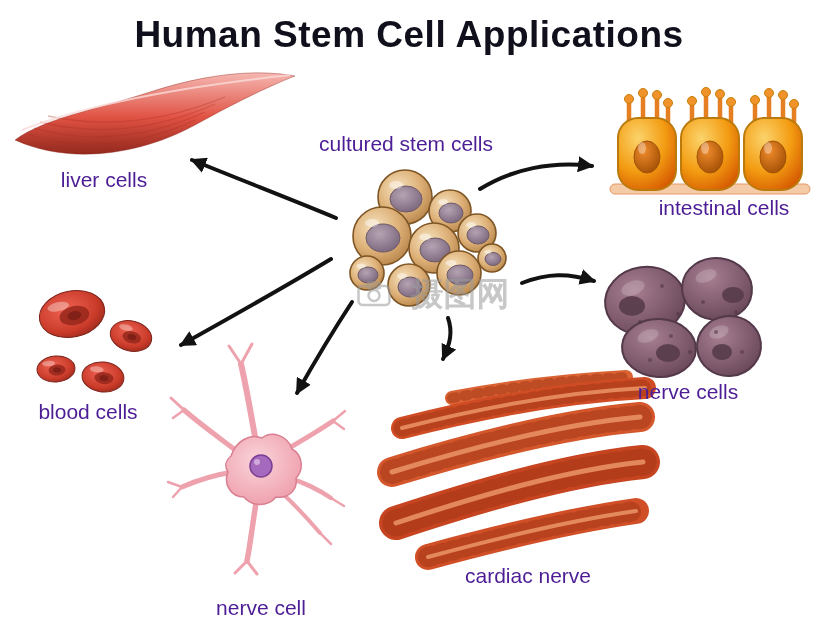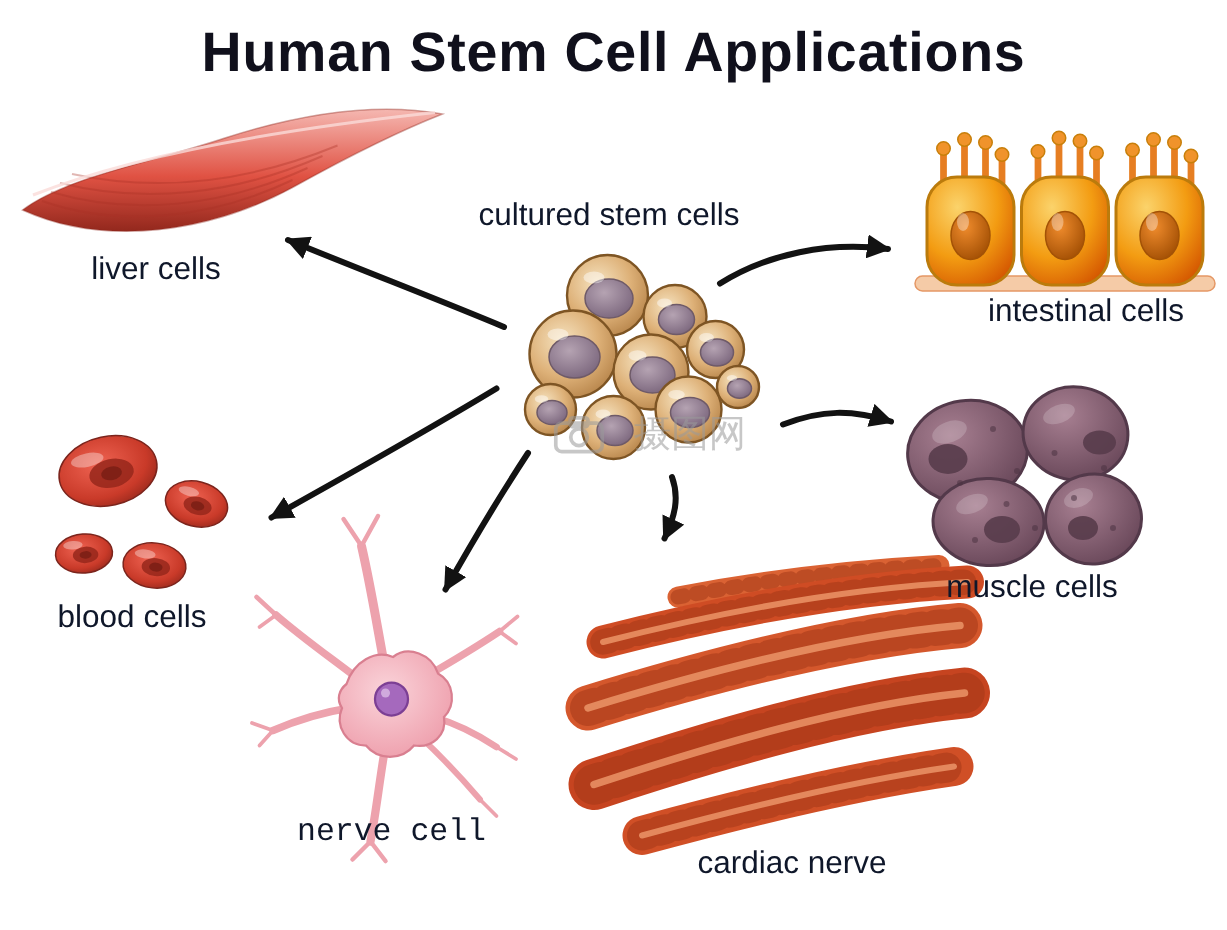--- a/index.html
+++ b/index.html
@@ -5,29 +5,29 @@
   html,body{margin:0;padding:0;background:#ffffff;}
   .canvas{
     position:relative;width:818px;height:620px;background:#ffffff;
     overflow:hidden;font-family:"Liberation Sans",sans-serif;
   }
   .title{
     position:absolute;top:14px;left:0;width:100%;text-align:center;
     font-size:37px;font-weight:bold;color:#10101c;letter-spacing:.5px;
   }
   .lbl{
-    position:absolute;font-size:21px;color:#0f172a;text-align:center;
+    position:absolute;font-size:21px;color:#4c1d95;text-align:center;
   }
   .diagram-svg{position:absolute;left:0;top:0;}
   .watermark{
     position:absolute;left:328px;top:276px;width:210px;text-align:center;
     color:#9b9b9b;opacity:.55;pointer-events:none;
   }
   .wm-row{display:flex;align-items:center;justify-content:center;gap:20px;
-    font-size:25px;font-weight:normal;line-height:1.1;}
+    font-size:33px;font-weight:bold;line-height:1.1;}
   .wm-site{font-size:19px;margin-top:3px;letter-spacing:1px;}
   .wm-mark{font-size:12px;vertical-align:super;margin-right:2px;}
 </style>
 </head>
 <body>
 
 <div class="canvas">
 
   <svg class="diagram-svg" width="818" height="620" viewBox="0 0 818 620">
     <defs>
@@ -310,23 +310,23 @@
         <ellipse cx="96" cy="370" rx="7" ry="3" fill="#ffffff" opacity=".35"></ellipse>
       </g>
     </g>
   </svg>
 
   <div class="title">Human Stem Cell Applications</div>
 
   <div class="lbl" style="left:296px;top:132px;width:220px;">cultured stem cells</div>
   <div class="lbl" style="left:14px;top:168px;width:180px;">liver cells</div>
   <div class="lbl" style="left:624px;top:196px;width:200px;">intestinal cells</div>
-  <div class="lbl" style="left:598px;top:380px;width:180px;">muscle cells</div>
+  <div class="lbl" style="left:598px;top:380px;width:180px;">nerve cells</div>
   <div class="lbl" style="left:-2px;top:400px;width:180px;">blood cells</div>
-  <div class="lbl" style="left:171px;top:544px;width:180px;font-family:Liberation Mono, monospace;">nerve cell</div>
+  <div class="lbl" style="left:171px;top:596px;width:180px;">nerve cell</div>
   <div class="lbl" style="left:438px;top:564px;width:180px;">cardiac nerve</div>
 
   <div class="watermark">
     <div class="wm-row">
       <svg width="34" height="26" viewBox="0 0 34 26">
         <rect x="1.5" y="5" width="31" height="19" rx="4" fill="none" stroke="#9b9b9b" stroke-width="2.5"></rect>
         <rect x="11" y="1.5" width="12" height="6" rx="2" fill="none" stroke="#9b9b9b" stroke-width="2.5"></rect>
         <circle cx="17" cy="14.5" r="5.5" fill="none" stroke="#9b9b9b" stroke-width="2.5"></circle>
       </svg>
       <span>摄图网</span>

